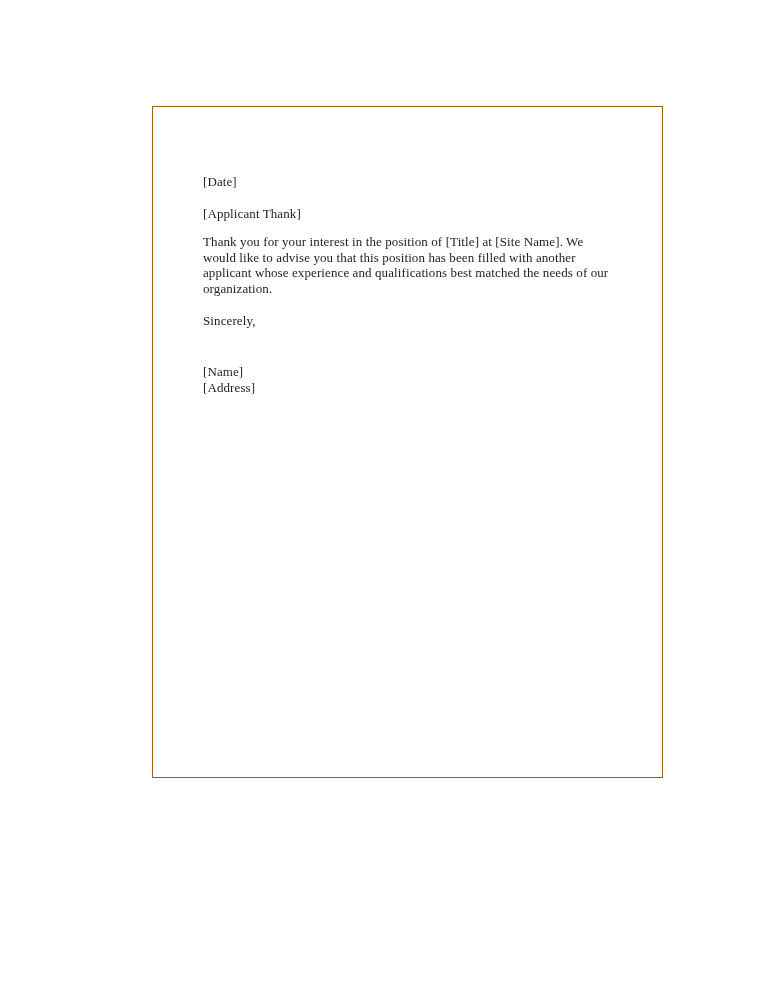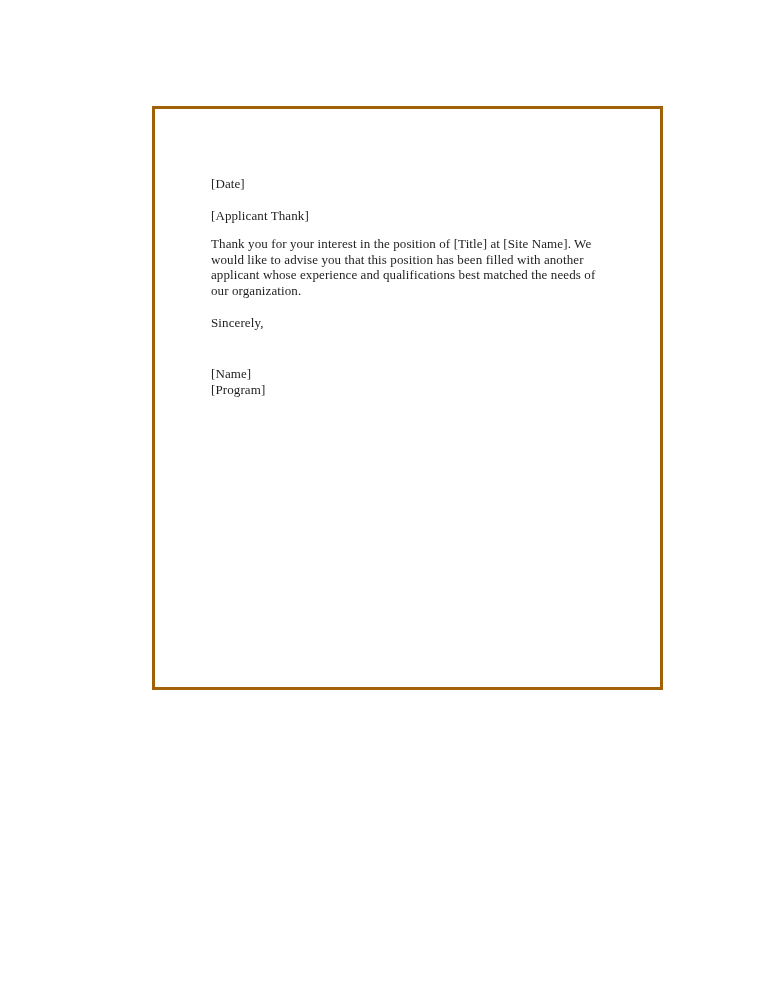--- a/index.html
+++ b/index.html
@@ -11,25 +11,24 @@
     height: 994px;
     background: #ffffff;
     position: relative;
     font-family: "Liberation Serif", serif;
   }
   .page {
     position: absolute;
     left: 152px;
     top: 106px;
     width: 511px;
-    height: 584px;
+    height: 672px;
     box-sizing: border-box;
-    border: 3px solid #a16207;
+    border: 1px solid #a16207;
     background: #ffffff;
-    padding-left: 6px;
   }
   .page-content {
     box-sizing: border-box;
     padding: 67px 48px 0 50px;
     font-size: 13px;
     line-height: 15.6px;
     color: #1e1e1e;
     letter-spacing: 0.1px;
   }
   .block {
@@ -58,17 +57,17 @@
 
 
     <p class="block">Thank you for your interest in the position of [Title] at [Site Name]. We would like to advise you that this position has been filled with another applicant whose experience and qualifications best matched the needs of our organization.</p>
 
 
     <p class="block closing-block">Sincerely,</p>
 
     <p class="block sig-block">
       </p>
       <div>[Name]</div>
-      <div>[Program]</div>
+      <div>[Address]</div>
     <p></p>
 
   </div>
 </div>
 
 </body></html>

